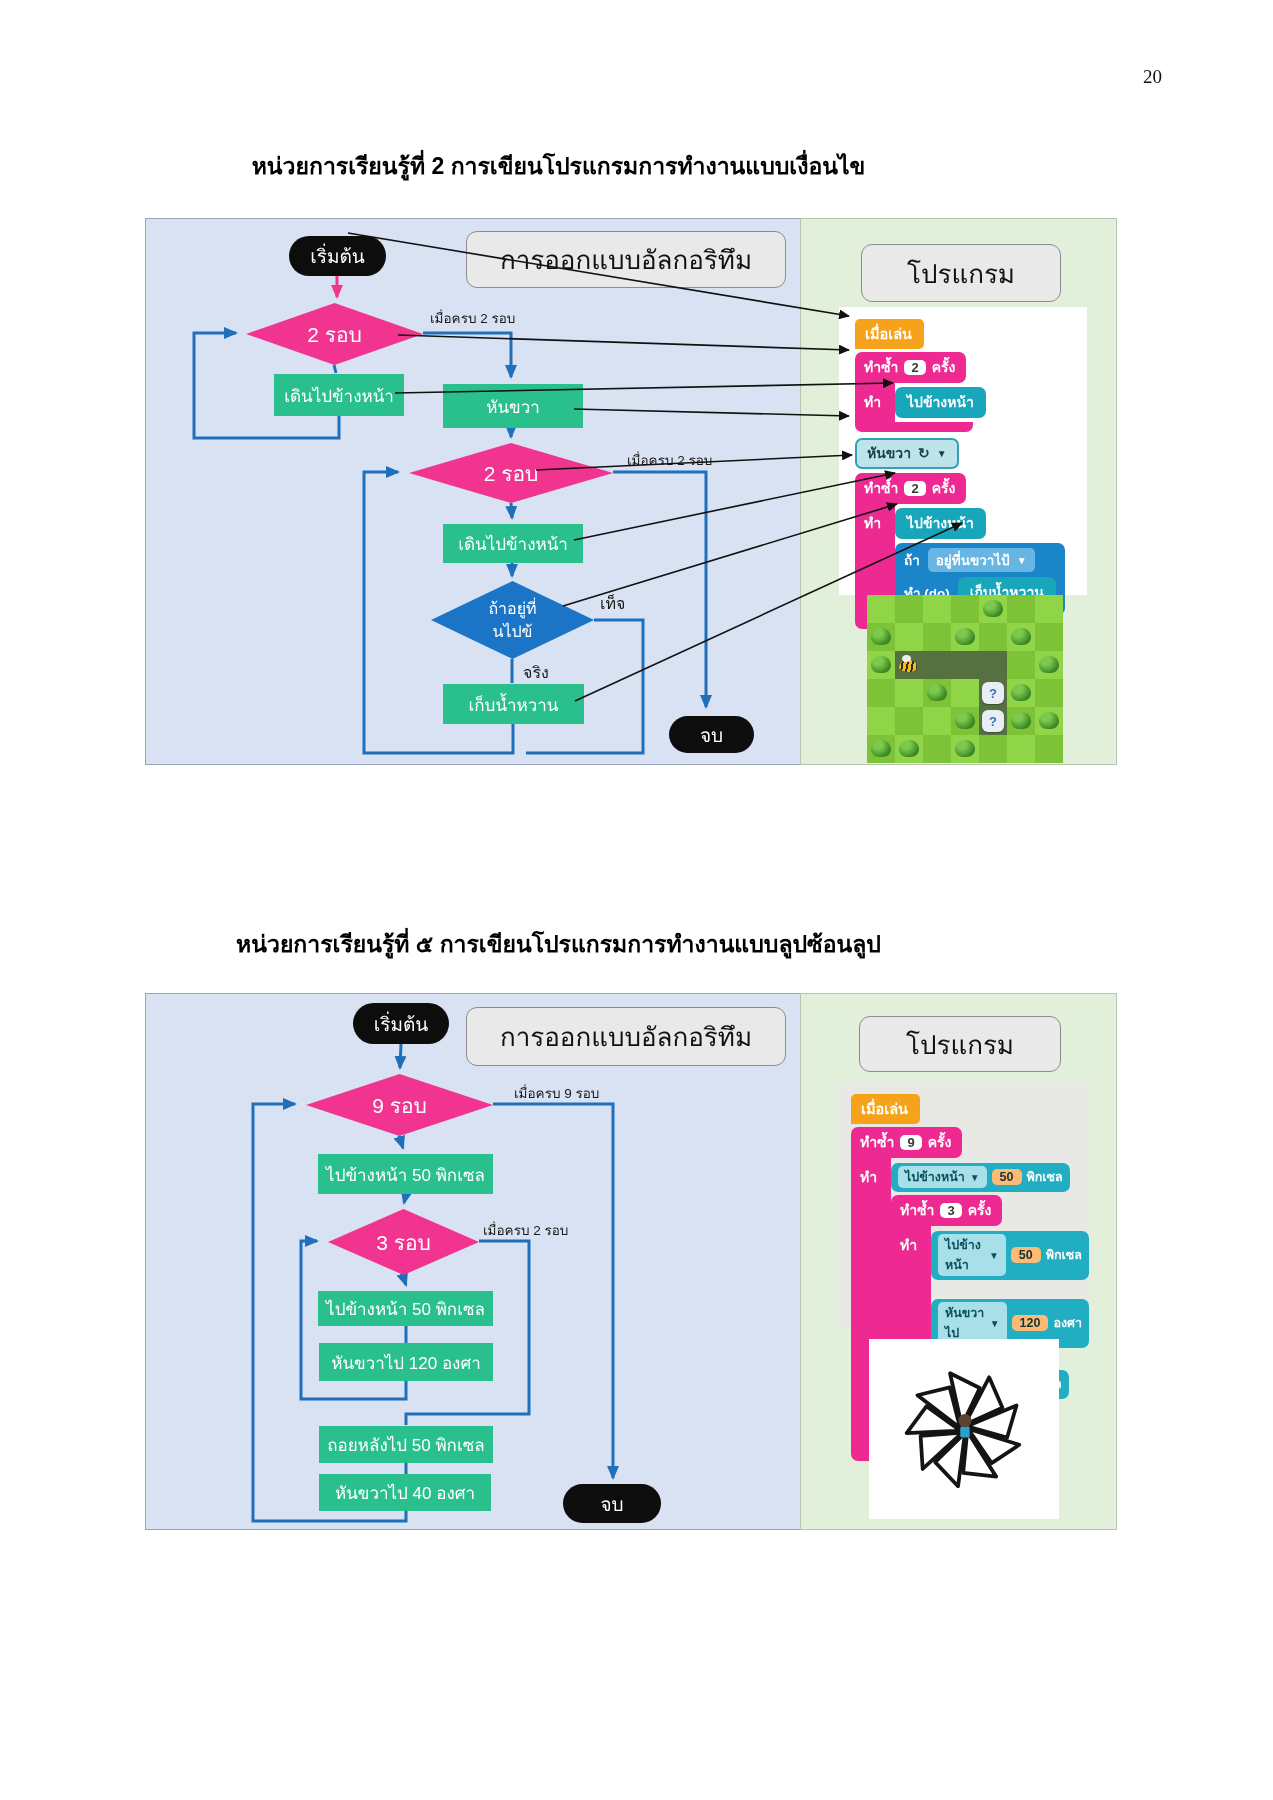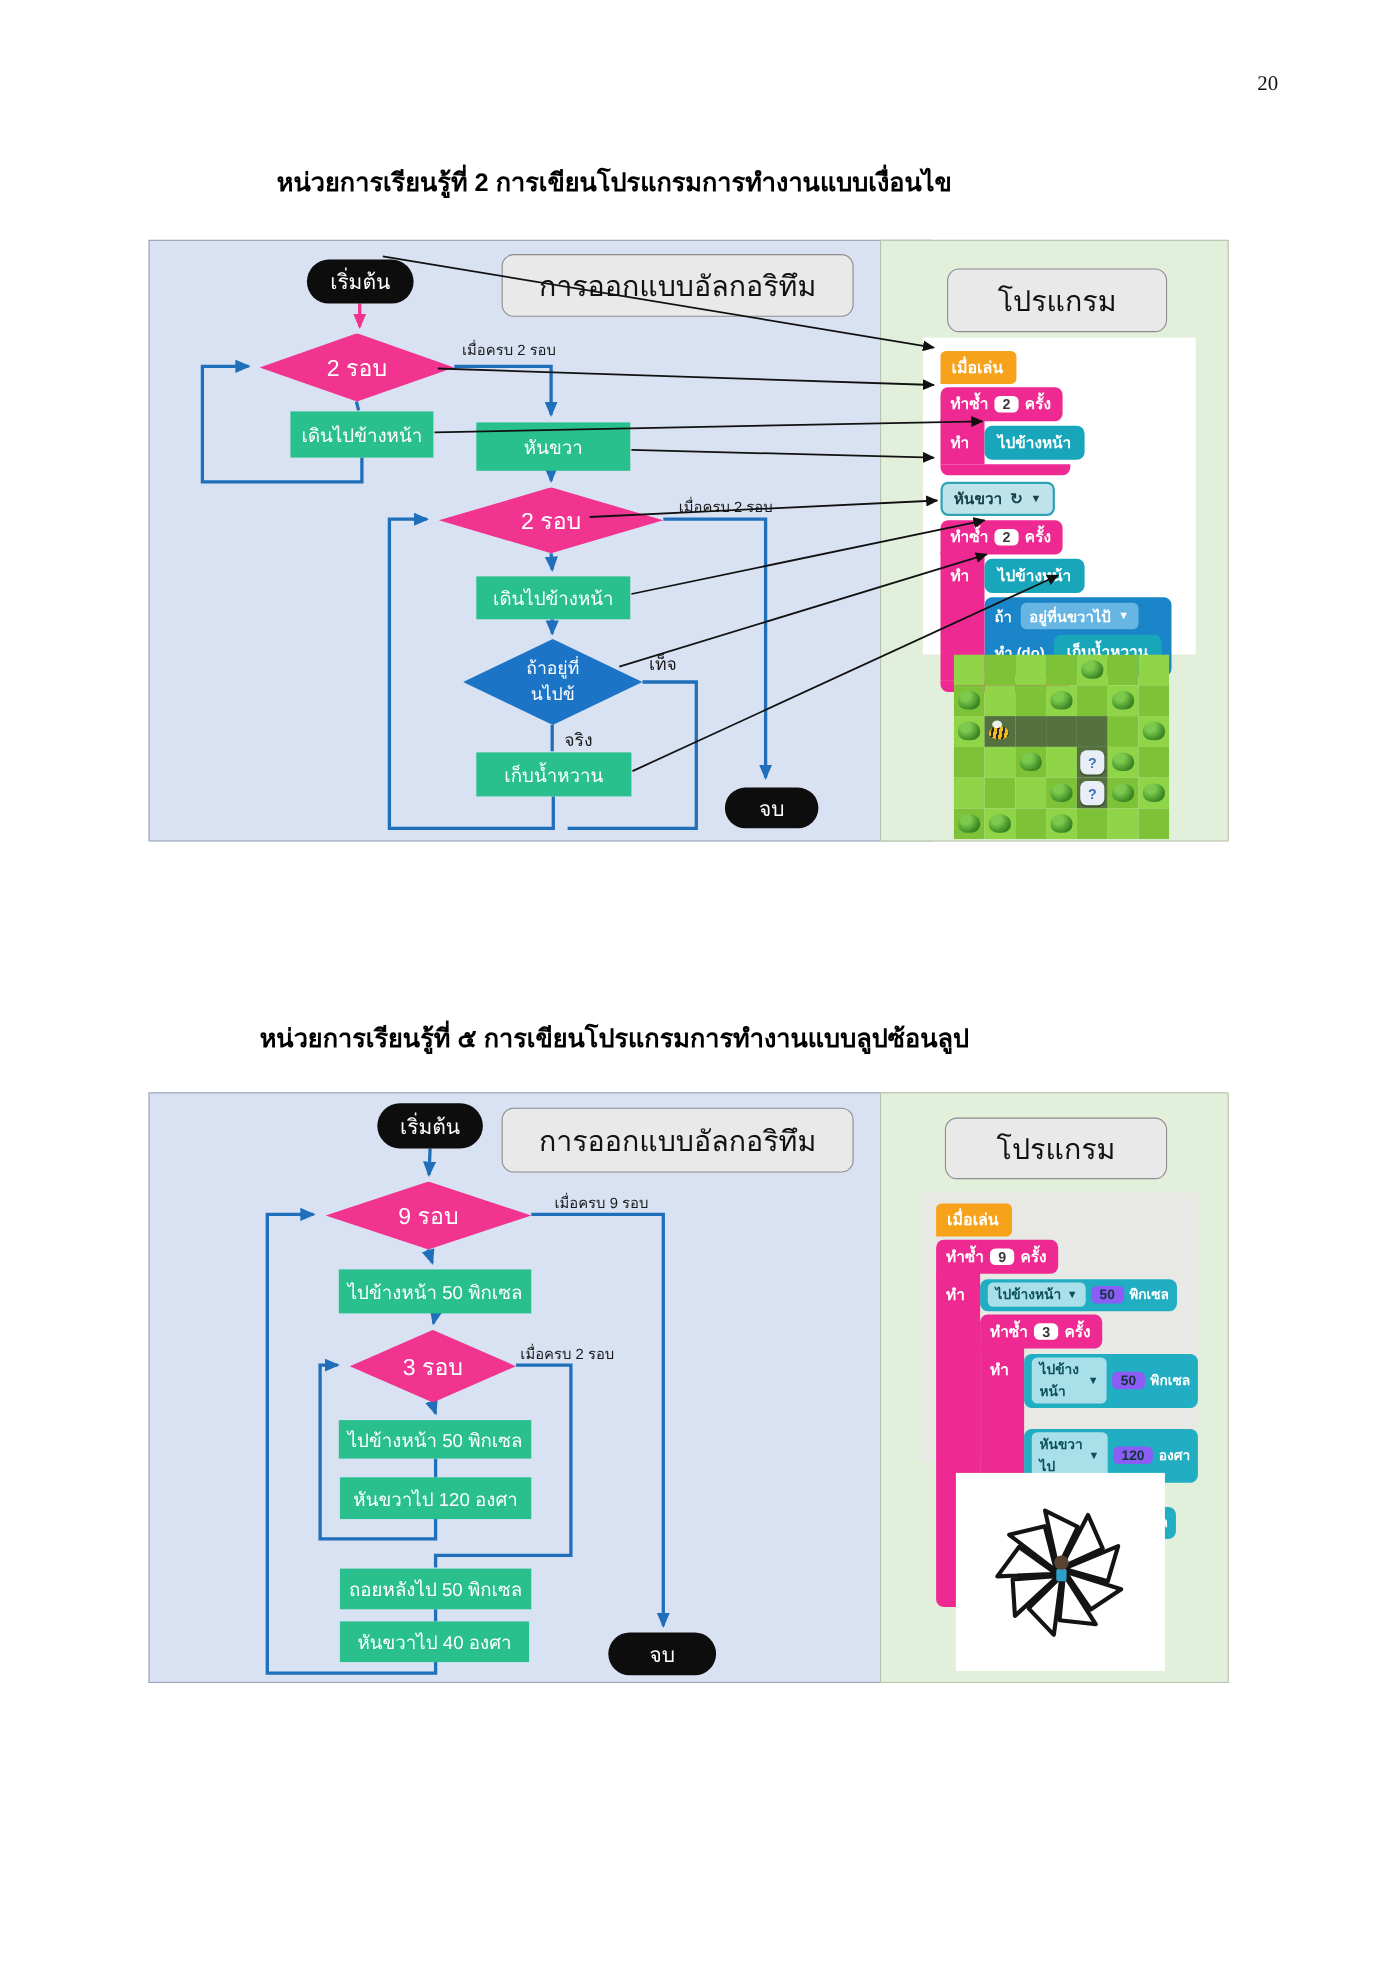--- a/index.html
+++ b/index.html
@@ -7,21 +7,21 @@
   .page { position:relative; width:1273px; height:1800px; background:#ffffff;
           font-family:"Liberation Sans", sans-serif; overflow:hidden; }
 
   .page-number { position:absolute; top:66px; left:1143px; font-family:"Liberation Serif", serif;
                  font-size:19px; color:#111; }
 
   .sec-title { position:absolute; left:135px; width:847px; text-align:center;
                font-size:23px; font-weight:bold; color:#000; }
 
   .fig { position:absolute; left:135px; width:982px; }
-  .panel-left  { position:absolute; left:0; top:0; width:712px; background:#d9e2f3; border:1px solid #9aa4b8; }
+  .panel-left  { position:absolute; left:10px; top:0; width:712px; background:#d9e2f3; border:1px solid #9aa4b8; }
   .panel-right { position:absolute; left:665px; top:0; width:317px; background:#e2efda; border:1px solid #b9c4b0; }
 
   .grey-title { position:absolute; background:#e9e9e9; border:1.5px solid #8c8c8c; border-radius:11px;
                 display:flex; align-items:center; justify-content:center; font-size:26px; color:#111; }
 
   .oval { position:absolute; background:#0d0d0d; color:#fff; border-radius:40px;
           display:flex; align-items:center; justify-content:center; font-size:19px; }
   .gbox { position:absolute; background:#2ac08d; color:#fff; display:flex; align-items:center;
           justify-content:center; font-size:17px; text-align:center; }
   .diamond { position:absolute; background:#f0348f; color:#fff; display:flex; flex-direction:column;
@@ -53,21 +53,21 @@
               display:flex; gap:7px; align-items:center; }
   .dd { font-size:10px; }
   .ifblk { background:#1a86c9; border-radius:7px; padding:5px 9px 7px 9px; width:fit-content; color:#fff;
            font-weight:bold; font-size:13.5px; margin-top:4px; }
   .ifrow { display:flex; gap:8px; align-items:center; }
   .ifrow + .ifrow { margin-top:5px; }
   .ifpill { background:#66b5e2; border-radius:5px; padding:1px 8px; display:flex; gap:7px; align-items:center; }
   .tcmd { background:#21aec2; border-radius:7px; padding:3px 7px 4px; width:fit-content; display:flex;
           align-items:center; gap:5px; color:#fff; font-weight:bold; font-size:12.5px; margin-top:19px; }
   .tlabel { background:#a8dfe9; color:#0b505c; border-radius:5px; padding:1px 7px; display:flex; gap:5px; align-items:center; }
-  .tnum { background:#8b5cf6; color:#12333a; border-radius:5px; padding:1px 8px; }
+  .tnum { background:#fdba74; color:#12333a; border-radius:5px; padding:1px 8px; }
 
   
   .board { position:absolute; overflow:hidden; }
   .tile { position:absolute; width:28px; height:28px; }
   .t-light { background:#90d447; } .t-dark { background:#7ec337; }
   .t-path { background:#55713f !important; }
   .bush { position:absolute; width:20px; height:17px; border-radius:50% 50% 42% 42%;
           background:radial-gradient(circle at 35% 28%, #7cc94e 0 25%, #3c8a24 70%, #2c6b1a); }
   .cloud { position:absolute; width:22px; height:22px; background:#e9eef6; border-radius:6px;
            color:#3a6fb5; font-weight:bold; font-size:13px; display:flex; align-items:center;

